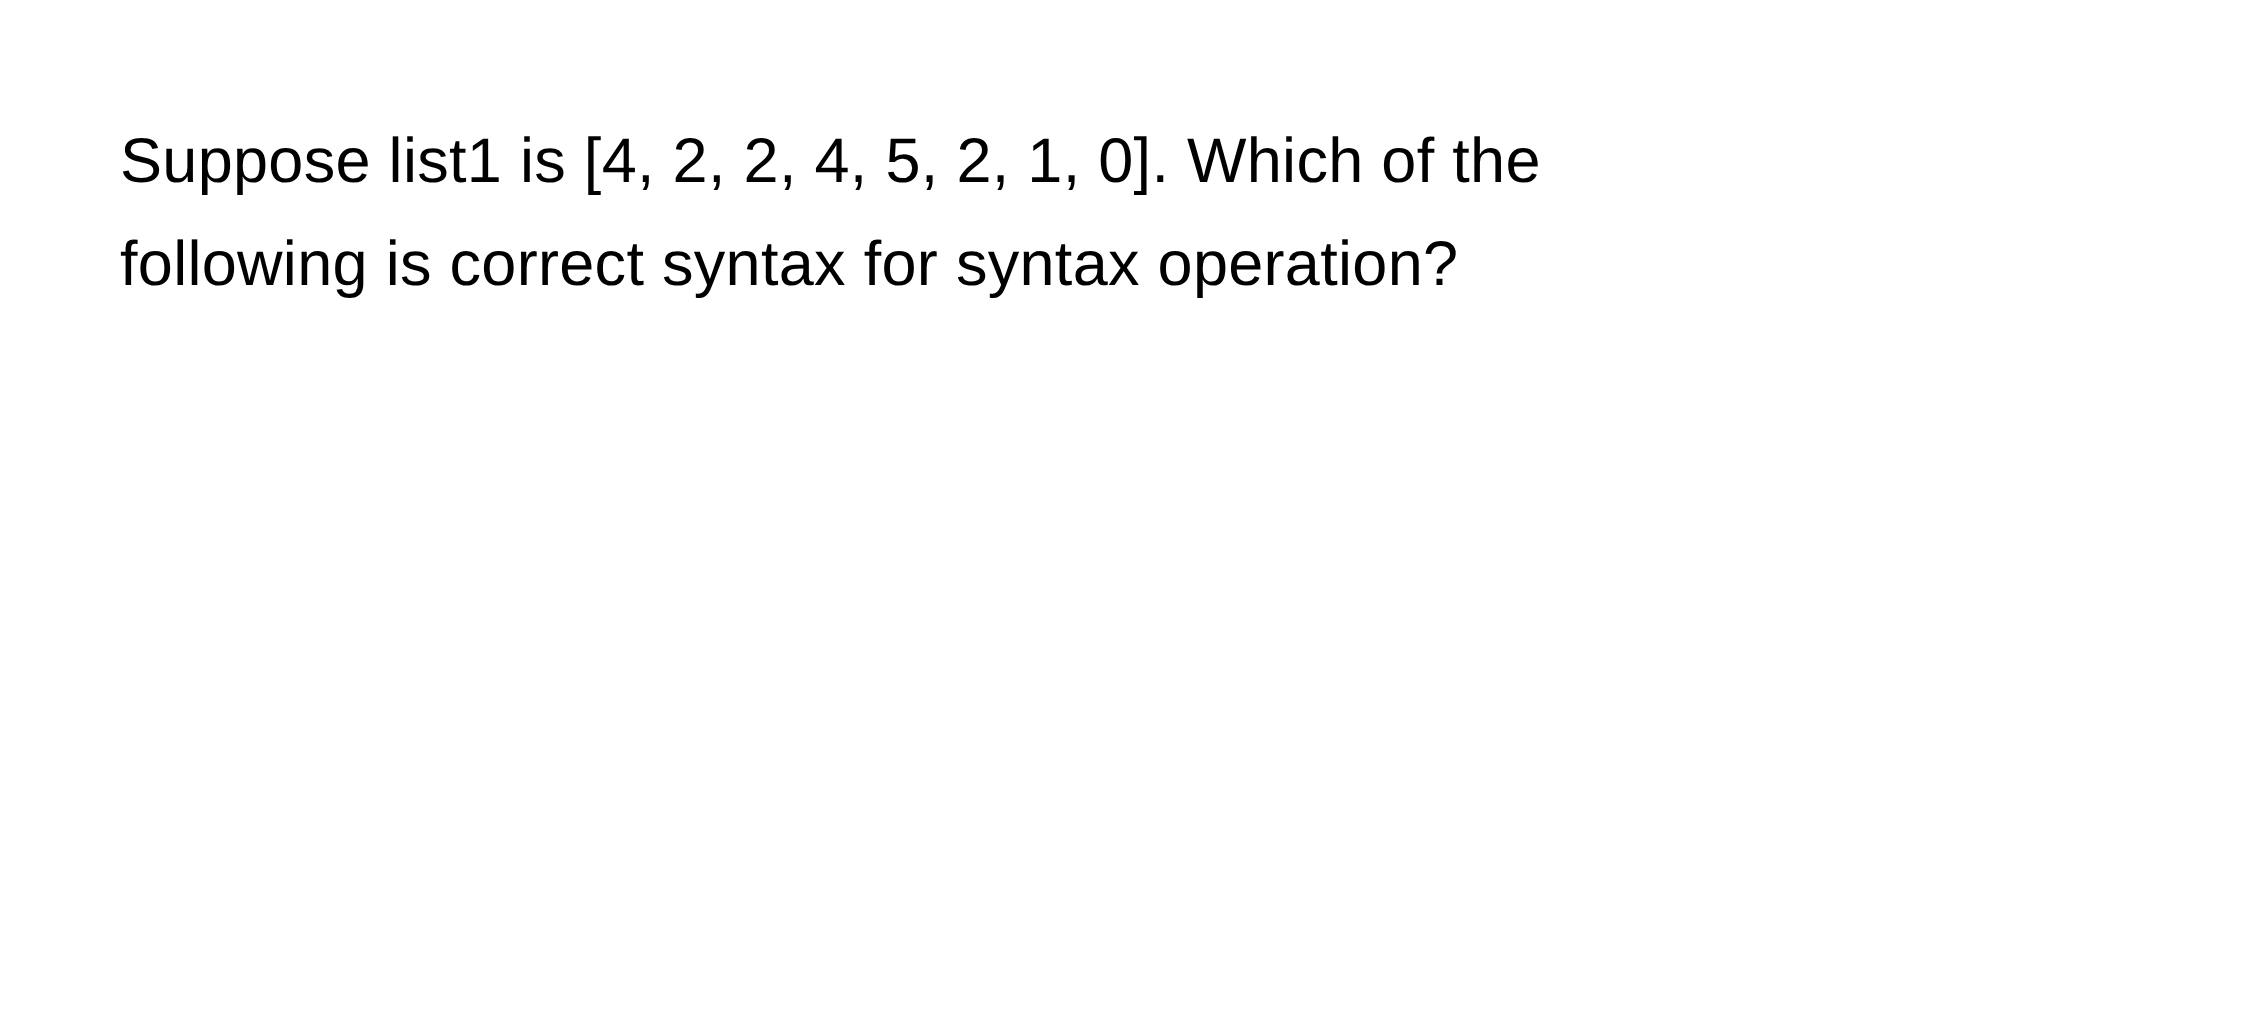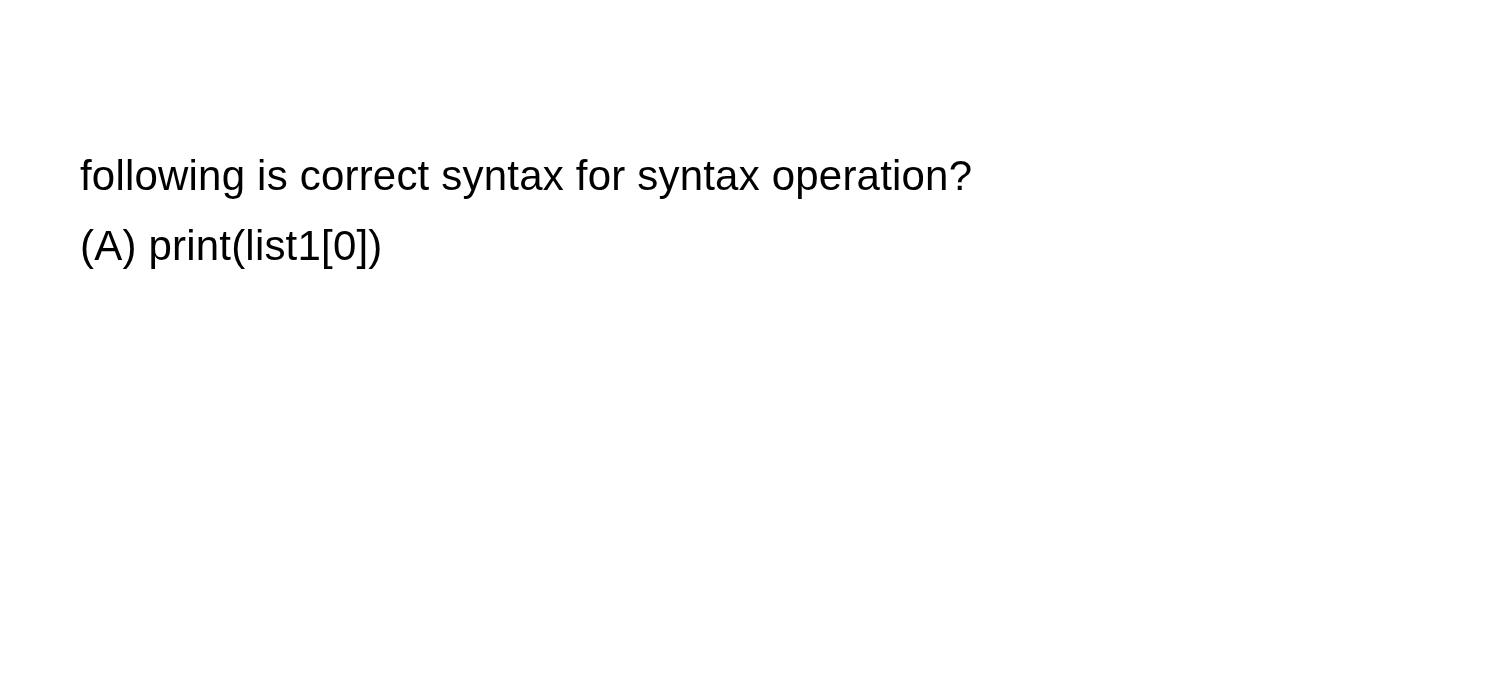--- a/index.html
+++ b/index.html
@@ -25,17 +25,16 @@
     }
     .option {
       display: block;
     }
   </style>
 </head>
 <body>
 
 <div class="question-block">
   <div class="question-text">
-    <br>
+    <span>Suppose list1 is [4, 2, 2, 4, 5, 2, 1, 0]. Which of the</span><br>
     <span>following is correct syntax for syntax operation?</span>
   </div>
-  <span class="option">(A) print(list1[0])</span>
 </div>
 
 </body></html>

